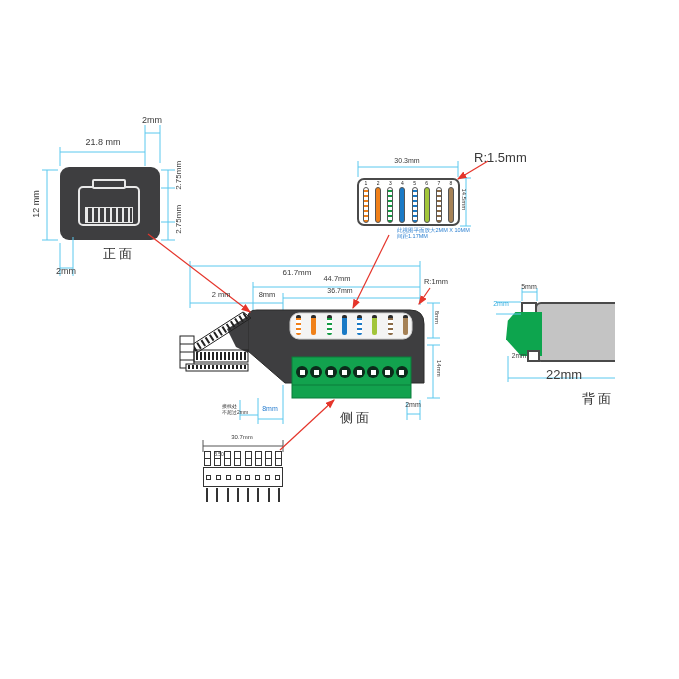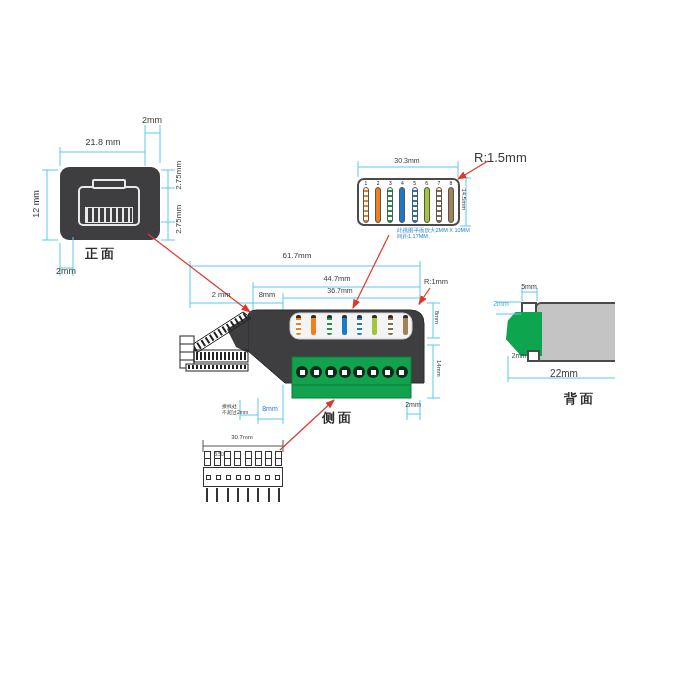--- a/index.html
+++ b/index.html
@@ -6,21 +6,21 @@
   html,body{background:#fff}
   body{font-family:"Liberation Sans",sans-serif}
   #canvas{position:relative;width:615px;height:679px;background:#ffffff;overflow:hidden}
   .abs{position:absolute}
   
   .dim{position:absolute;font-size:8px;color:#3a3a3a;text-align:center;white-space:nowrap;z-index:6;line-height:1.1}
   .rotccw{transform:rotate(-90deg)}
   .rotcw{transform:rotate(90deg)}
   .blue{color:#2b7fd0}
   .cyan{color:#35aee0}
-  .view-label{position:absolute;font-size:13px;font-weight:bold;color:#2e2e2e;letter-spacing:3px;text-align:left;z-index:6}
+  .view-label{position:absolute;font-size:13px;font-weight:normal;color:#2e2e2e;letter-spacing:3px;text-align:right;z-index:6}
   
   .fv-body{position:absolute;left:60px;top:167px;width:100px;height:73px;background:#3e3e40;border-radius:9px;z-index:1}
   .fv-jack{position:absolute;left:78px;top:186px;width:62px;height:40px;border:2px solid #e8e8e8;border-radius:5px;z-index:1}
   .fv-tab{position:absolute;left:92px;top:179px;width:34px;height:10px;border:2px solid #e8e8e8;background:#3e3e40;border-radius:2px;z-index:1}
   .fv-pins{position:absolute;left:85px;top:207px;width:48px;height:16px;border:1px solid #e8e8e8;background:repeating-linear-gradient(90deg,#e8e8e8 0 2px,transparent 2px 6px);z-index:1}
   
   .wd-box{position:absolute;left:357px;top:178px;width:103px;height:48px;border:2px solid #4a4a4a;border-radius:7px;background:#fff;z-index:1}
   .wire-bars{position:absolute;left:362px;top:181px;width:93px;height:43px;display:flex;justify-content:space-between;z-index:3}
   .wire-cell{display:flex;flex-direction:column;align-items:center;width:8px}
   .wire-num{font-size:5px;color:#222;line-height:1;margin-bottom:1px}
@@ -231,38 +231,38 @@
   <div class="dim rotccw" style="left:157px;top:215px;width:44px">2.75mm</div>
   <div class="dim" style="left:52px;top:267px;width:28px;font-size:9px">2mm</div>
   <div class="view-label" style="left:85px;top:245px;width:50px">正面</div>
 
   <div class="dim" style="left:385px;top:157px;width:44px;font-size:7px">30.3mm</div>
   <div class="dim" style="left:474px;top:151px;width:40px;font-size:13px">R:1.5mm</div>
   <div class="dim rotcw" style="left:444px;top:196px;width:40px;font-size:6px">14.5mm</div>
   <div class="note blue" style="left:397px;top:227px">此视图平面放大2MM X 10MM</div>
   <div class="note blue" style="left:397px;top:233px">间距1.17MM</div>
 
-  <div class="dim" style="left:277px;top:252px;width:40px">61.7mm</div>
+  <div class="dim" style="left:277px;top:269px;width:40px">61.7mm</div>
   <div class="dim" style="left:317px;top:275px;width:40px;font-size:7.5px">44.7mm</div>
   <div class="dim" style="left:320px;top:287px;width:40px;font-size:7px">36.7mm</div>
   <div class="dim" style="left:201px;top:291px;width:40px;font-size:7.5px">2 mm</div>
   <div class="dim" style="left:247px;top:291px;width:40px;font-size:7.5px">8mm</div>
   <div class="dim" style="left:418px;top:278px;width:36px;font-size:7.5px">R:1mm</div>
   <div class="dim rotcw" style="left:417px;top:314px;width:40px;font-size:6px">8mm</div>
   <div class="dim rotcw" style="left:419px;top:365px;width:40px;font-size:6px">14mm</div>
   <div class="note" style="left:222px;top:404px;font-size:5px;color:#333">接线处</div>
   <div class="note" style="left:222px;top:410px;font-size:5px;color:#333">不超过2mm</div>
   <div class="dim blue" style="left:252px;top:405px;width:36px;font-size:7px">8mm</div>
   <div class="dim" style="left:395px;top:401px;width:36px;font-size:7px">2mm</div>
   <div class="view-label" style="left:322px;top:409px;width:50px">侧面</div>
 
   <div class="dim" style="left:512px;top:283px;width:34px;font-size:7px">5mm</div>
   <div class="dim cyan" style="left:487px;top:300px;width:28px;font-size:7px">2mm</div>
   <div class="dim" style="left:505px;top:352px;width:28px;font-size:6.5px">2mm</div>
   <div class="dim rotcw" style="left:613px;top:326px;width:40px;font-size:7px">14mm</div>
-  <div class="dim" style="left:544px;top:368px;width:40px;font-size:10px">22mm</div>
+  <div class="dim" style="left:544px;top:368px;width:40px;font-size:13px">22mm</div>
   <div class="view-label" style="left:564px;top:390px;width:50px">背面</div>
 
   <div class="dim" style="left:222px;top:434px;width:40px;font-size:6px">30.7mm</div>
   <div class="dim" style="left:207px;top:452px;width:24px;font-size:5px">3.50</div>
 
 
 </div>
 
 </body></html>

